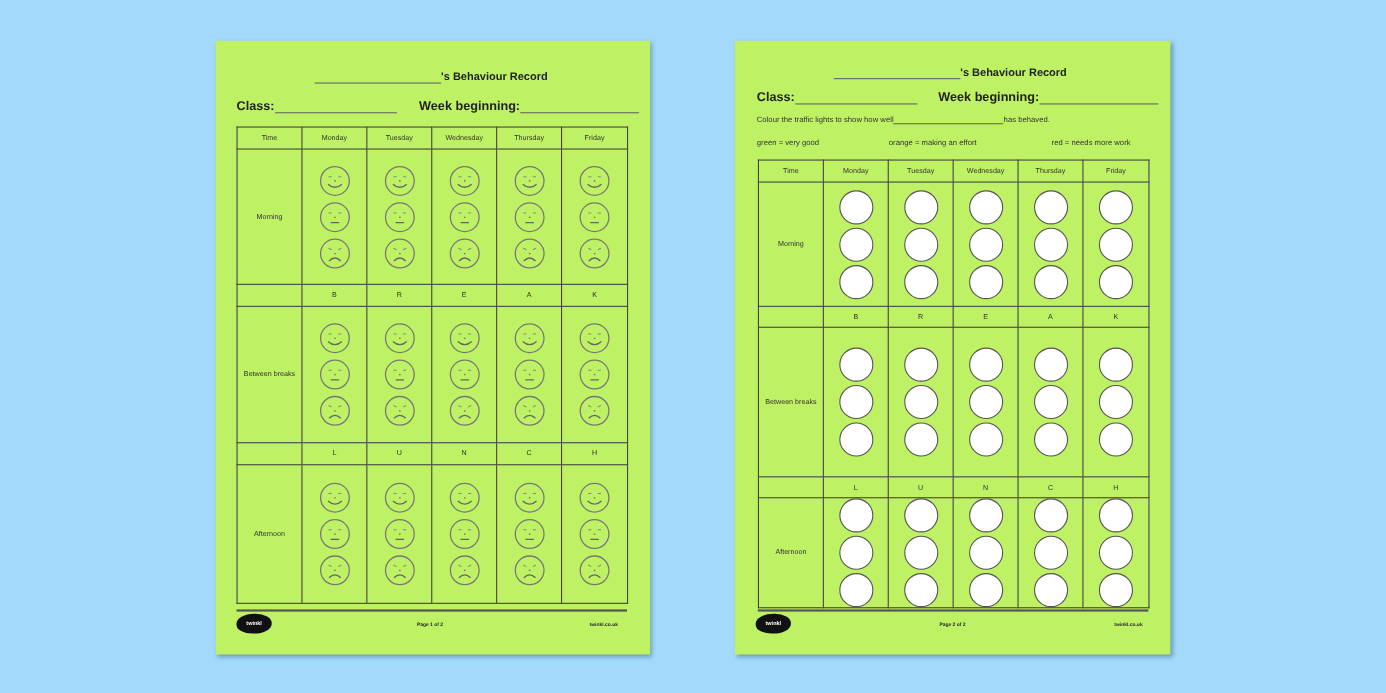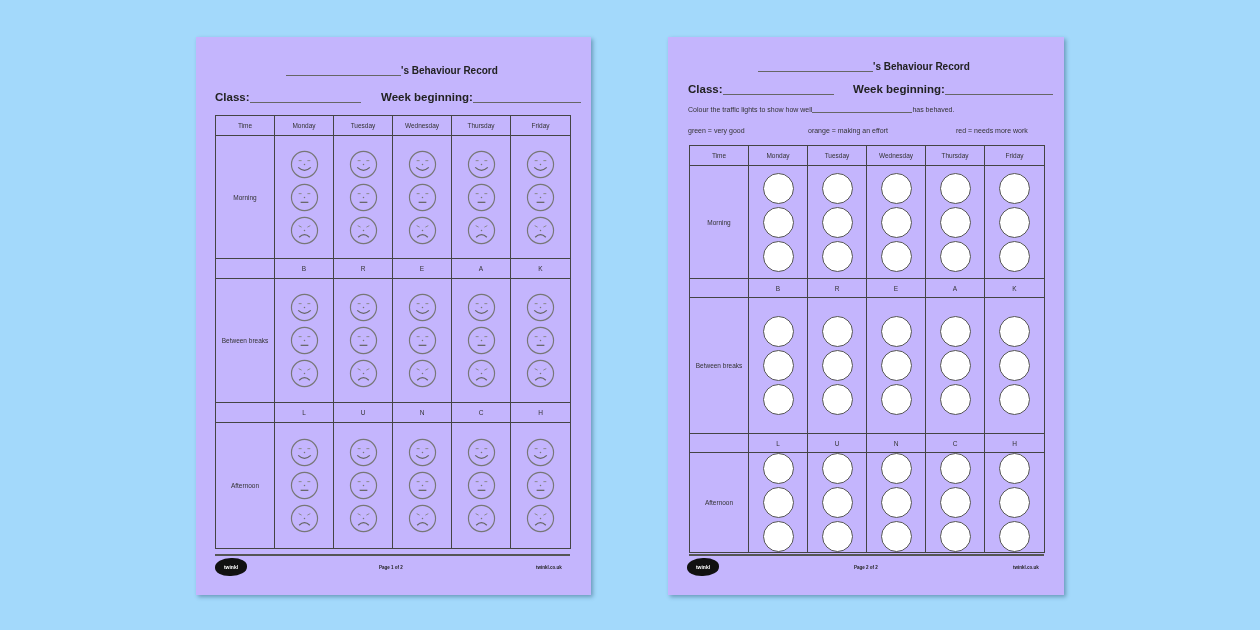--- a/index.html
+++ b/index.html
@@ -1,17 +1,17 @@
 <!DOCTYPE html>
 <html><head>
 <meta charset="utf-8">
 <style>
   * { box-sizing: border-box; margin: 0; padding: 0; }
   body { width: 1260px; height: 630px; background: #a3d9fb; position: relative; overflow: hidden; font-family: "Liberation Sans", sans-serif; color: #222; }
-  .page { position: absolute; background: #c4b5fd; box-shadow: 2px 2px 4px rgba(40,80,110,0.45); padding-left: 29px; }
+  .page { position: absolute; background: #bef264; box-shadow: 2px 2px 4px rgba(40,80,110,0.45); padding-left: 29px; }
   .title-row { position: absolute; font-weight: bold; font-size: 10px; }
   .blank { display: inline-block; border-bottom: 1px solid #666; vertical-align: bottom; }
   .label-bold { position: absolute; font-weight: bold; font-size: 11.5px; }
   .small-text { position: absolute; font-size: 7px; color: #333; }
   table.grid { position: absolute; border-collapse: collapse; table-layout: fixed; }
   table.grid td { border: 1.3px solid #444; text-align: center; vertical-align: middle; font-size: 6.5px; color: #333; padding: 0; }
   .cell-stack { display: flex; flex-direction: column; align-items: center; justify-content: center; gap: 4px; }
   .face { width: 29px; height: 29px; }
   .circle { border: 1.3px solid #555; border-radius: 50%; background: #fff; }
   .footer-rule { position: absolute; height: 2px; background: #555; }

